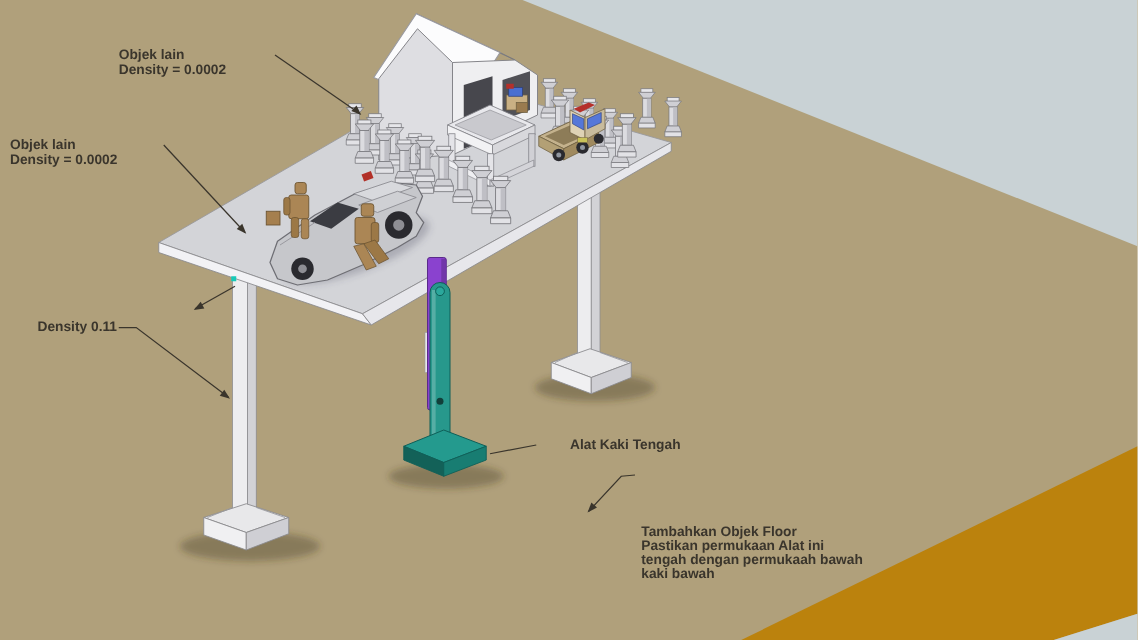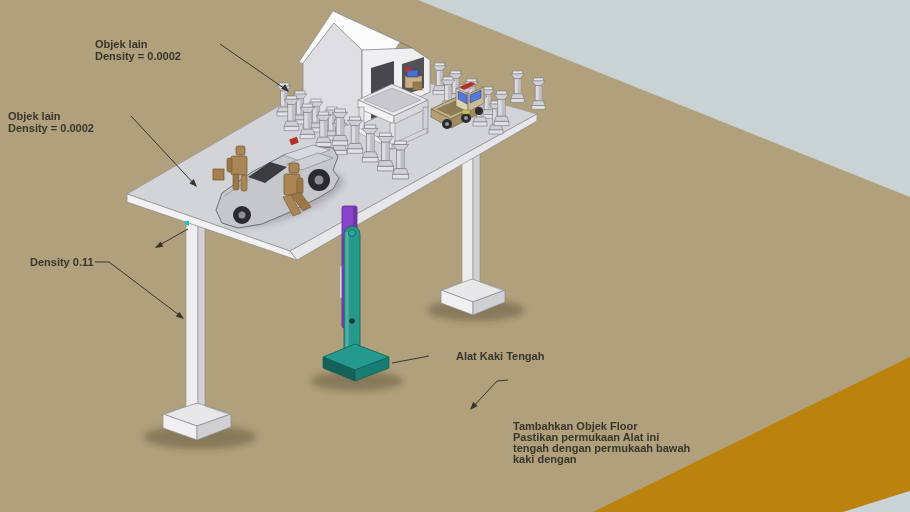--- a/index.html
+++ b/index.html
@@ -211,15 +211,15 @@
 </div>
 
 <div class="ann" style="left:30px;top:256px;">Density 0.11</div>
 
 <div class="ann" style="left:456px;top:350px;">Alat Kaki Tengah</div>
 
 <div class="ann multi" style="left:513px;top:373px;margin-top:48px;">
   <div>Tambahkan Objek Floor</div>
   <div>Pastikan permukaan Alat ini</div>
   <div>tengah dengan permukaah bawah</div>
-  <div>kaki dengan</div>
+  <div>kaki bawah</div>
 </div>
 </div>
 
 </body></html>

